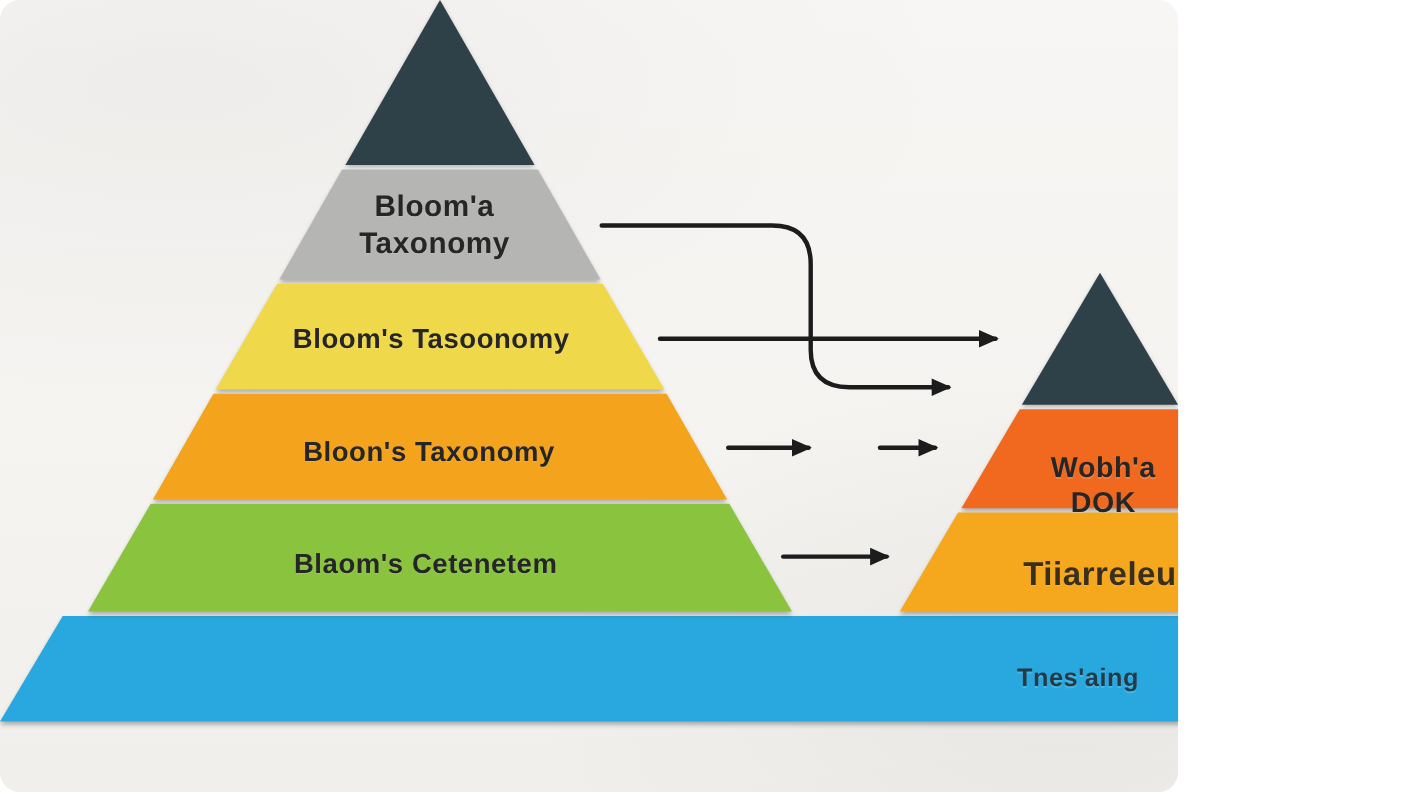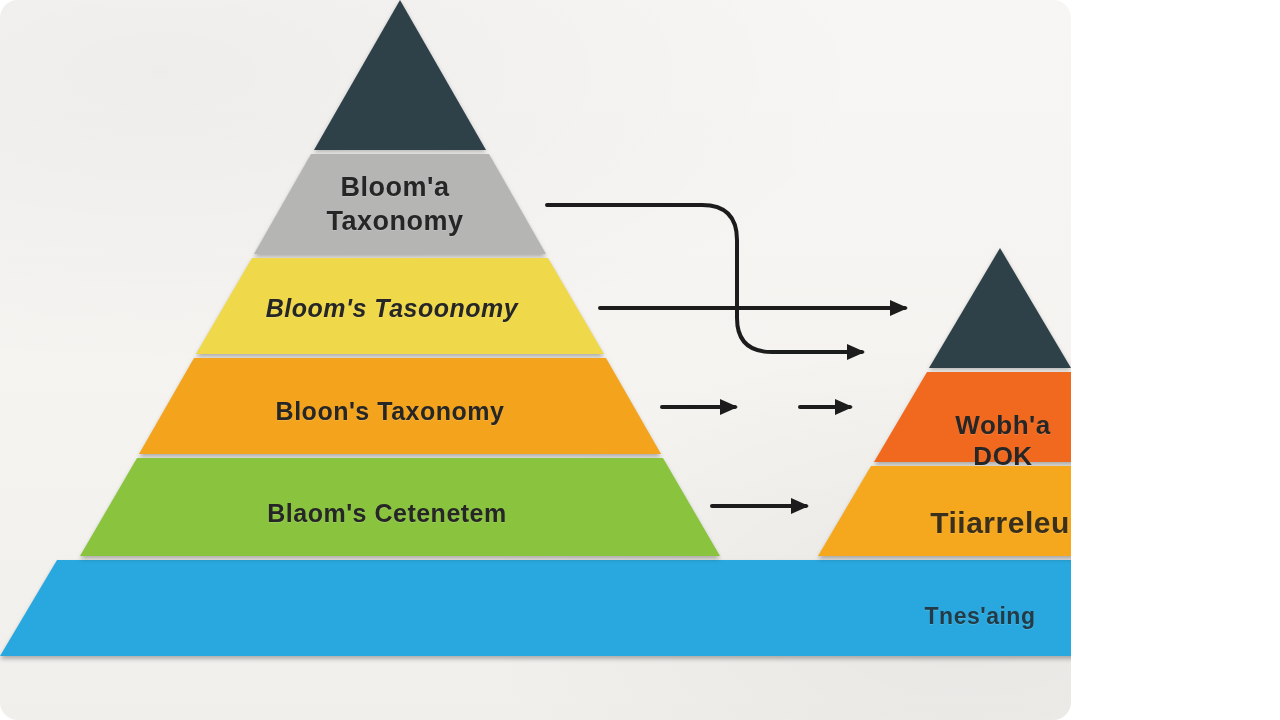--- a/index.html
+++ b/index.html
@@ -38,21 +38,21 @@
     position: absolute;
     transform: translateX(-50%);
     text-align: center;
     font-weight: bold;
     color: #262626;
     white-space: pre-line;
     letter-spacing: 0.5px;
     text-shadow: 0 1px 0 rgba(255,255,255,0.15);
   }
   .lbl-gray   { left: 395px; top: 170px; font-size: 27px; line-height: 34px; }
-  .lbl-yellow { left: 392px; top: 294px; font-size: 25px; font-style: italic; }
+  .lbl-yellow { left: 392px; top: 294px; font-size: 25px; }
   .lbl-orange { left: 390px; top: 397px; font-size: 25px; }
   .lbl-green  { left: 387px; top: 499px; font-size: 25px; }
   .lbl-dok    { left: 1003px; top: 410px; font-size: 26px; }
   .lbl-tiar   { left: 1000px; top: 506px; font-size: 30px; color: #3a2f1a; }
   .lbl-base   { left: 980px; top: 603px; font-size: 23px; color: #233b46; }
 </style>
 </head>
 <body>
 
 <div id="stage">

